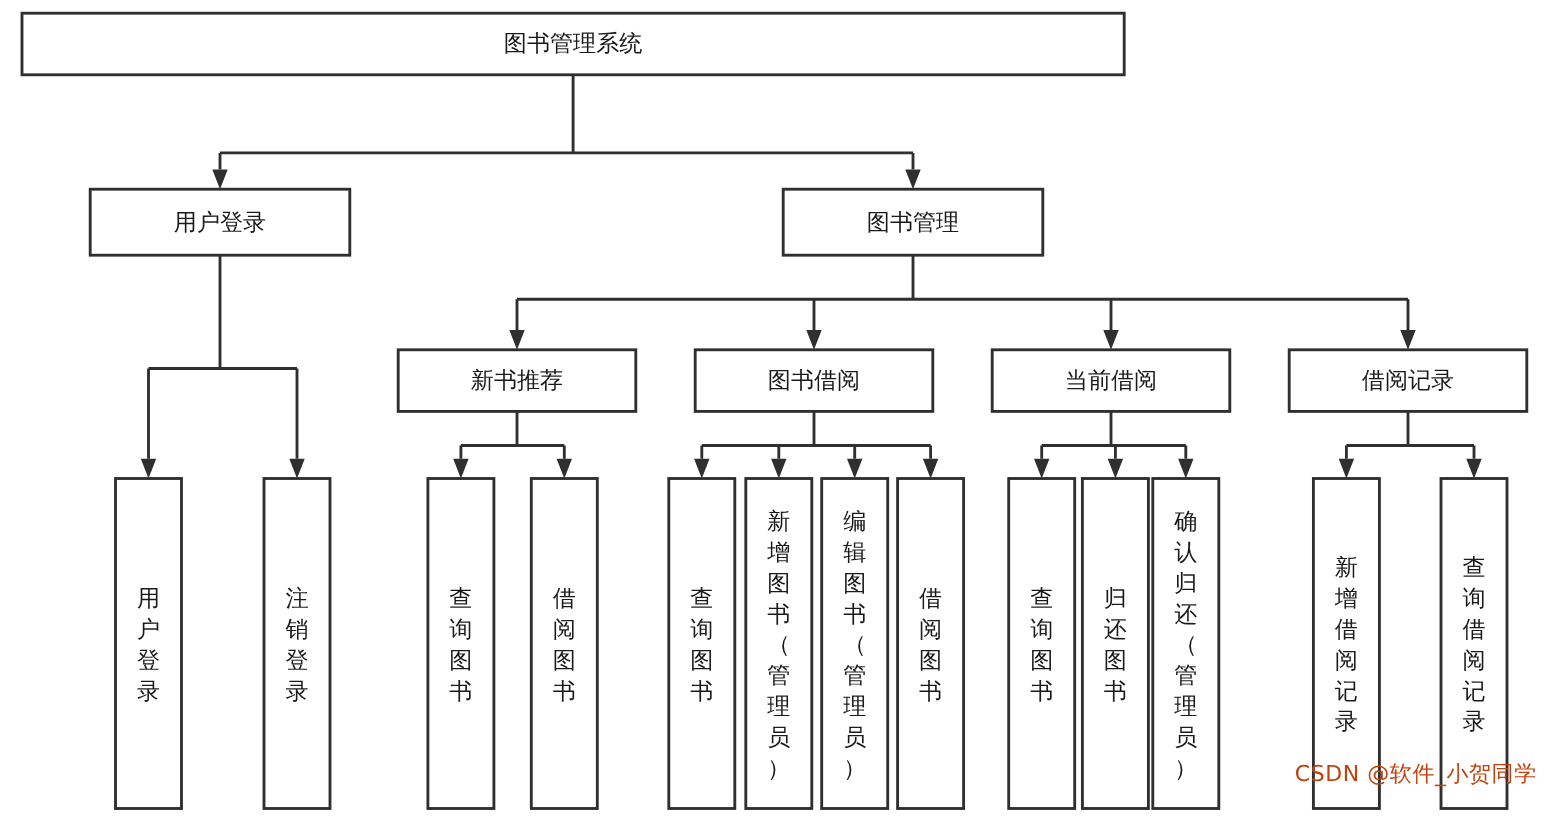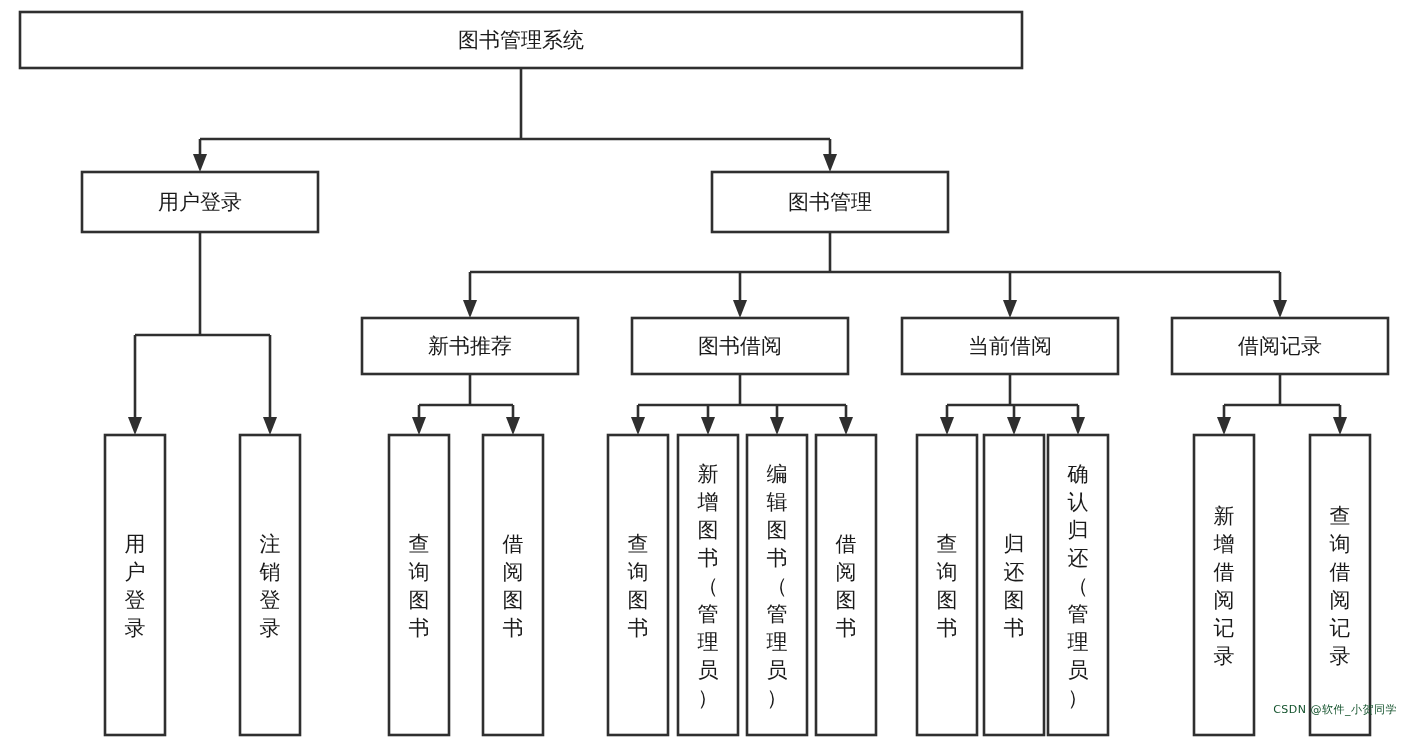--- a/index.html
+++ b/index.html
@@ -52,22 +52,22 @@
   }
   .arrow-head {
     fill: #2f2f2f;
     stroke: none;
   }
   .watermark {
     position: absolute;
     right: 8px;
     bottom: 6px;
     font-family: "DejaVu Sans", "Liberation Sans", sans-serif;
-    font-size: 11px;
-    color: #14532d;
+    font-size: 20px;
+    color: #c2410c;
     white-space: nowrap;
     letter-spacing: 0.5px;
     pointer-events: none;
   }
 </style>
 </head>
 <body>
 
 <div id="diagram-root">
 

